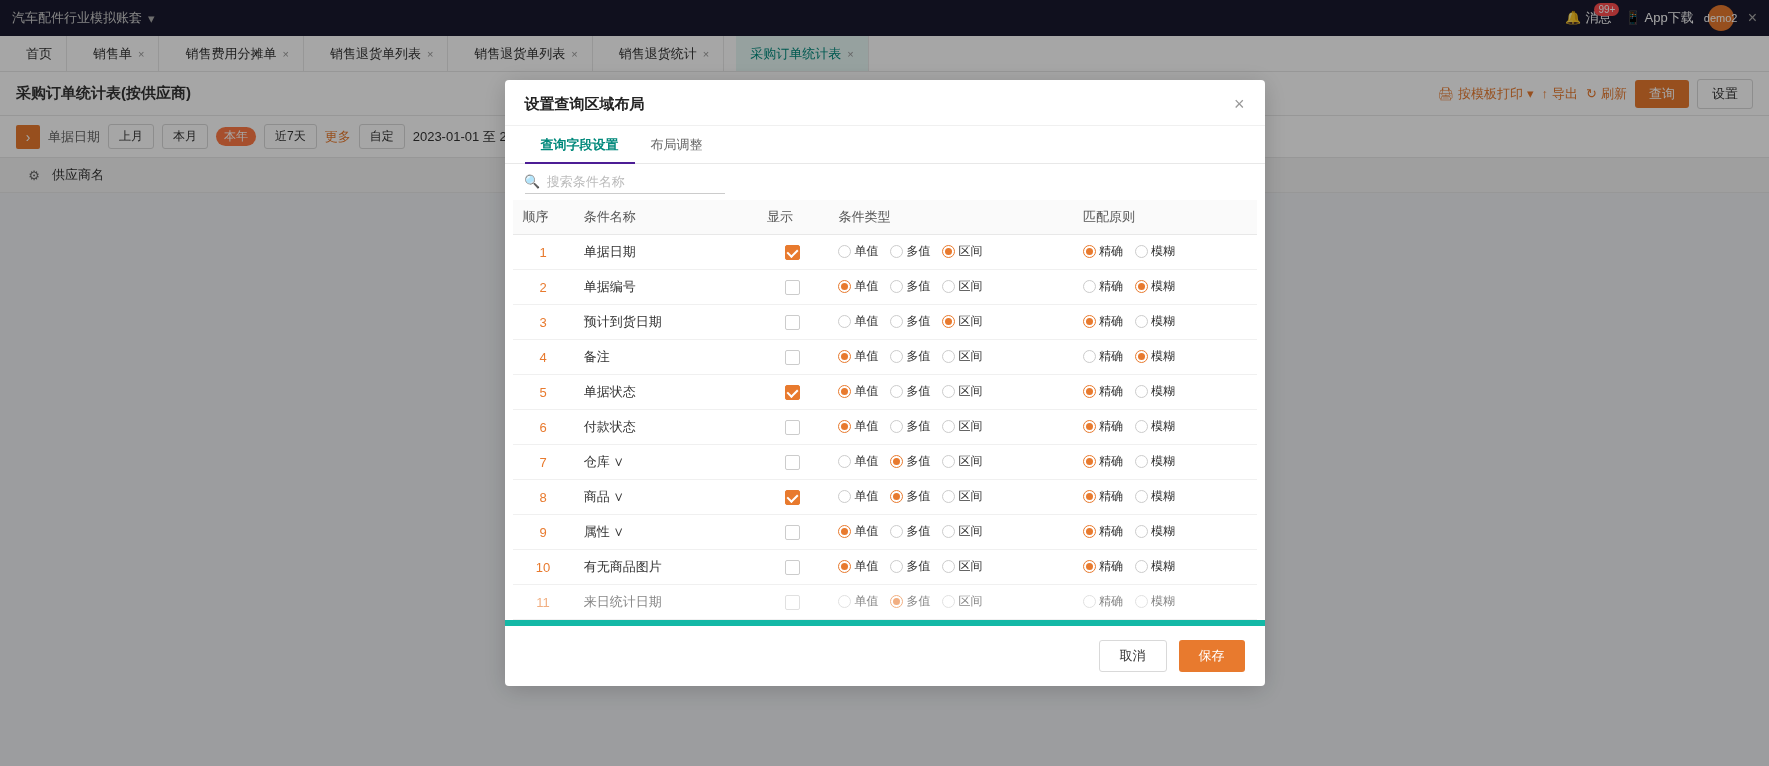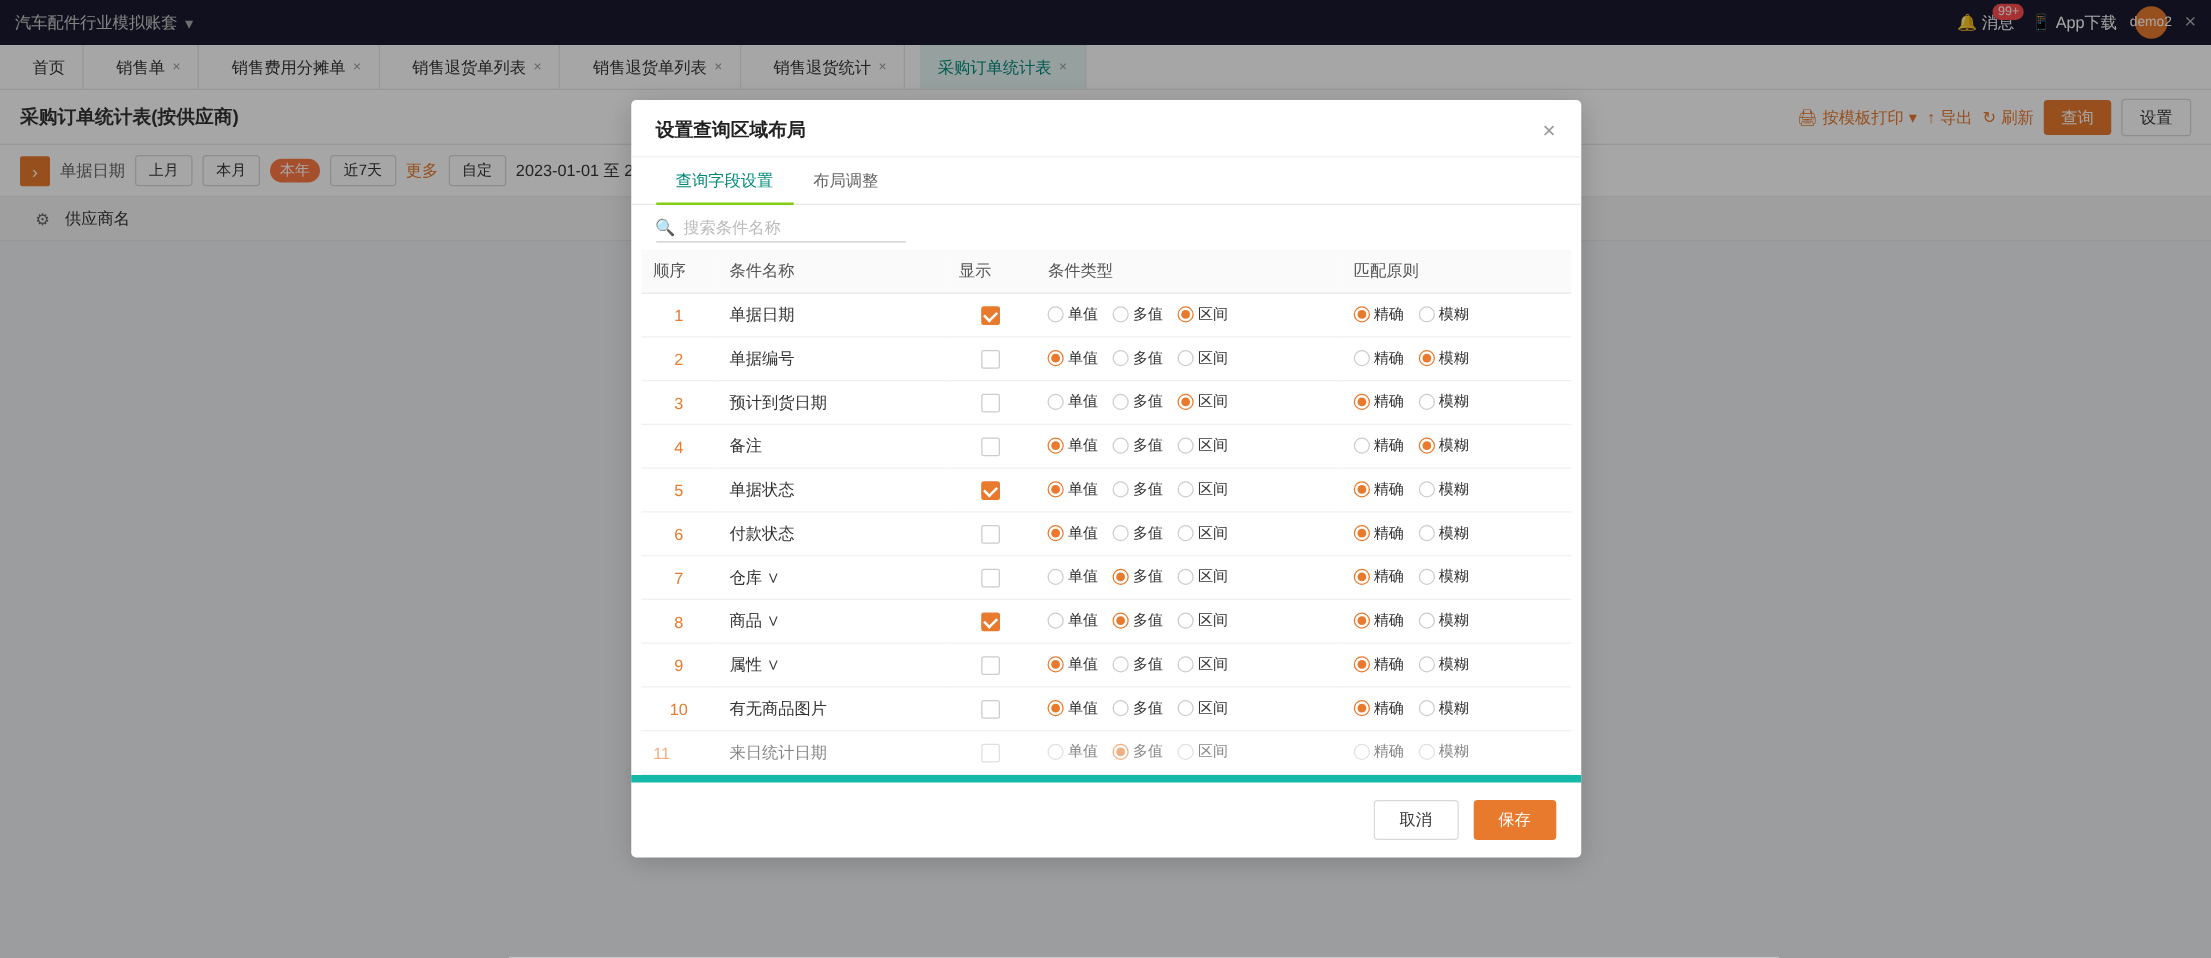--- a/index.html
+++ b/index.html
@@ -130,21 +130,21 @@
       gap: 0;
     }
     .modal-tab {
       padding: 10px 16px 8px 16px;
       cursor: pointer;
       font-size: 13px;
       color: #666;
       border-bottom: 2px solid transparent;
       margin-bottom: -1px;
     }
-    .modal-tab.active { color: #00897b; border-bottom: 2px solid #84cc16; font-weight: 400; }
+    .modal-tab.active { color: #00897b; border-bottom: 2px solid #4c1d95; font-weight: 700; }
 
     
     .modal-search {
       padding: 10px 20px 6px 20px;
       display: flex;
       align-items: center;
       gap: 6px;
     }
     .search-input-wrapper {
       display: flex;
@@ -690,21 +690,21 @@
                     <span class="radio-circle selected"></span>
                     <span>精确</span>
                   </label>
                   <label class="radio-option">
                     <span class="radio-circle"></span>
                     <span>模糊</span>
                   </label>
                 </div></td>
             </tr>
             <tr class="partial-row">
-              <td class="td-order" style="color: rgb(232, 122, 46); text-align: left;">11</td>
+              <td class="td-order" style="color: rgb(232, 122, 46); text-align: center;">11</td>
               <td>来日统计日期</td>
               <td class="td-display" style="text-align: center;"><span class="custom-checkbox"></span></td>
               <td class="td-type"><div class="radio-group">
                   <label class="radio-option">
                     <span class="radio-circle"></span>
                     <span>单值</span>
                   </label>
                   <label class="radio-option">
                     <span class="radio-circle selected"></span>
                     <span>多值</span>

